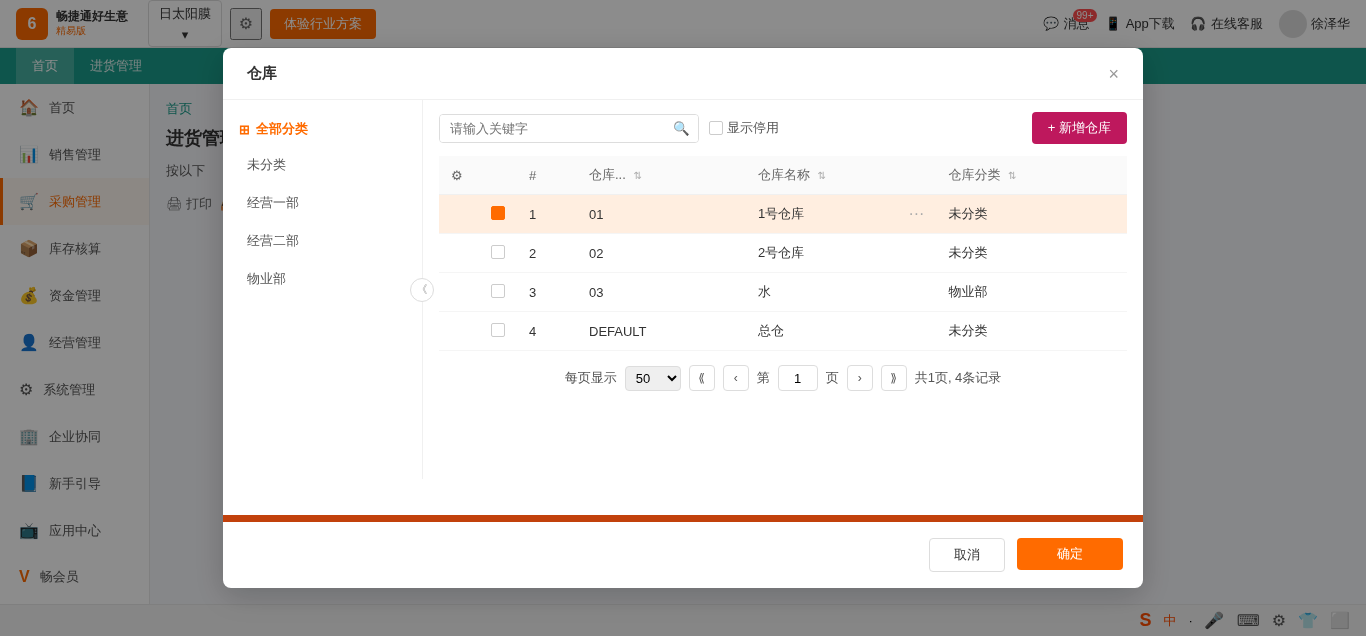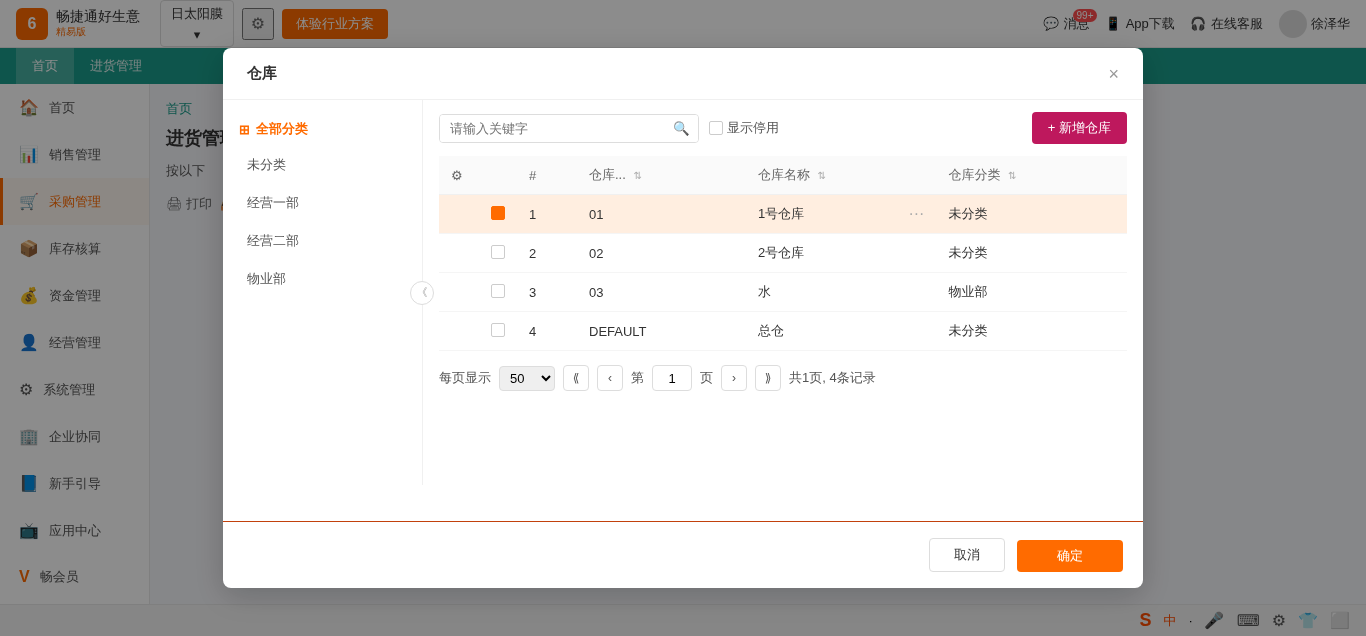--- a/index.html
+++ b/index.html
@@ -22,21 +22,21 @@
       gap: 8px;
       margin-right: 20px;
     }
     .logo-icon {
       width: 32px; height: 32px;
       background: #ff6b00;
       border-radius: 6px;
       display: flex; align-items: center; justify-content: center;
       color: #fff; font-size: 16px; font-weight: bold;
     }
-    .logo-text { font-size: 14px; color: #333; font-weight: normal; line-height: 1.2; }
+    .logo-text { font-size: 12px; color: #333; font-weight: bold; line-height: 1.2; }
     .logo-sub { font-size: 10px; color: #ff6b00; }
     .store-selector {
       display: flex; align-items: center; gap: 4px;
       padding: 4px 10px; border: 1px solid #ddd; border-radius: 4px;
       cursor: pointer; color: #333; font-size: 13px; margin-right: 8px; flex-direction: column;
     }
     .gear-btn {
       width: 32px; height: 32px; display: flex; align-items: center; justify-content: center;
       cursor: pointer; color: #666; font-size: 16px; margin-right: 8px;
     }
@@ -217,42 +217,42 @@
     .row-cb {
       width: 14px; height: 14px; cursor: pointer; border: 1px solid #ccc;
       border-radius: 2px; appearance: none; -webkit-appearance: none;
       background: #fff;
     }
     .row-cb:checked { background: #ff6b00; border-color: #ff6b00; }
     .row-more { color: #aaa; font-size: 16px; cursor: pointer; float: right; }
 
     
     .pagination-bar {
-      display: flex; align-items: center; 
+      display: flex; align-items: center; justify-content: center;
       gap: 8px; padding: 14px 0 6px; font-size: 13px; color: #555;
     }
     .per-page-select {
       border: 1px solid #ddd; border-radius: 4px; padding: 3px 6px;
       font-size: 13px; cursor: pointer;
     }
     .page-nav-btn {
       width: 26px; height: 26px; border: 1px solid #ddd; border-radius: 4px;
       background: #fff; cursor: pointer; display: flex; align-items: center;
       justify-content: center; font-size: 12px; color: #555;
     }
     .page-nav-btn:disabled { color: #ccc; cursor: not-allowed; }
     .page-input {
       width: 40px; height: 26px; border: 1px solid #ddd; border-radius: 4px;
       text-align: center; font-size: 13px; outline: none;
     }
 
     
     .modal-footer {
-      display: flex; align-items: flex-end; justify-content: flex-end;
-      gap: 12px; padding: 16px 20px; border-top: 1px solid #c2410c; margin-top: 36px;
+      display: flex; align-items: flex-start; justify-content: flex-end;
+      gap: 12px; padding: 16px 20px; border-top: 7px solid #c2410c; margin-top: 36px;
     }
     .btn-cancel {
       background: #fff; color: #333; border: 1px solid #ddd;
       border-radius: 4px; padding: 7px 24px; cursor: pointer; font-size: 13px;
     }
     .btn-confirm {
       background: #ff6b00; color: #fff; border: none;
       border-radius: 4px; padding: 7px 40px; cursor: pointer; font-size: 13px;
     }
 

